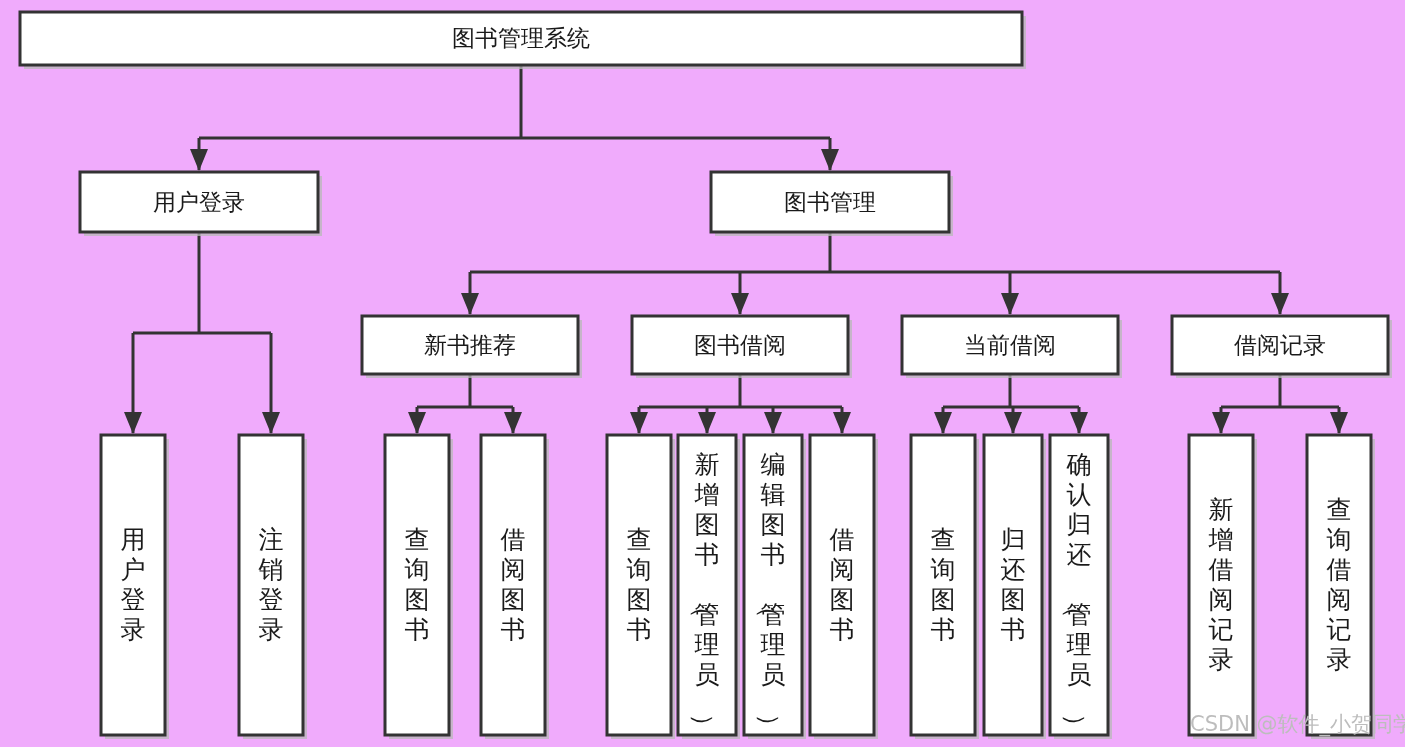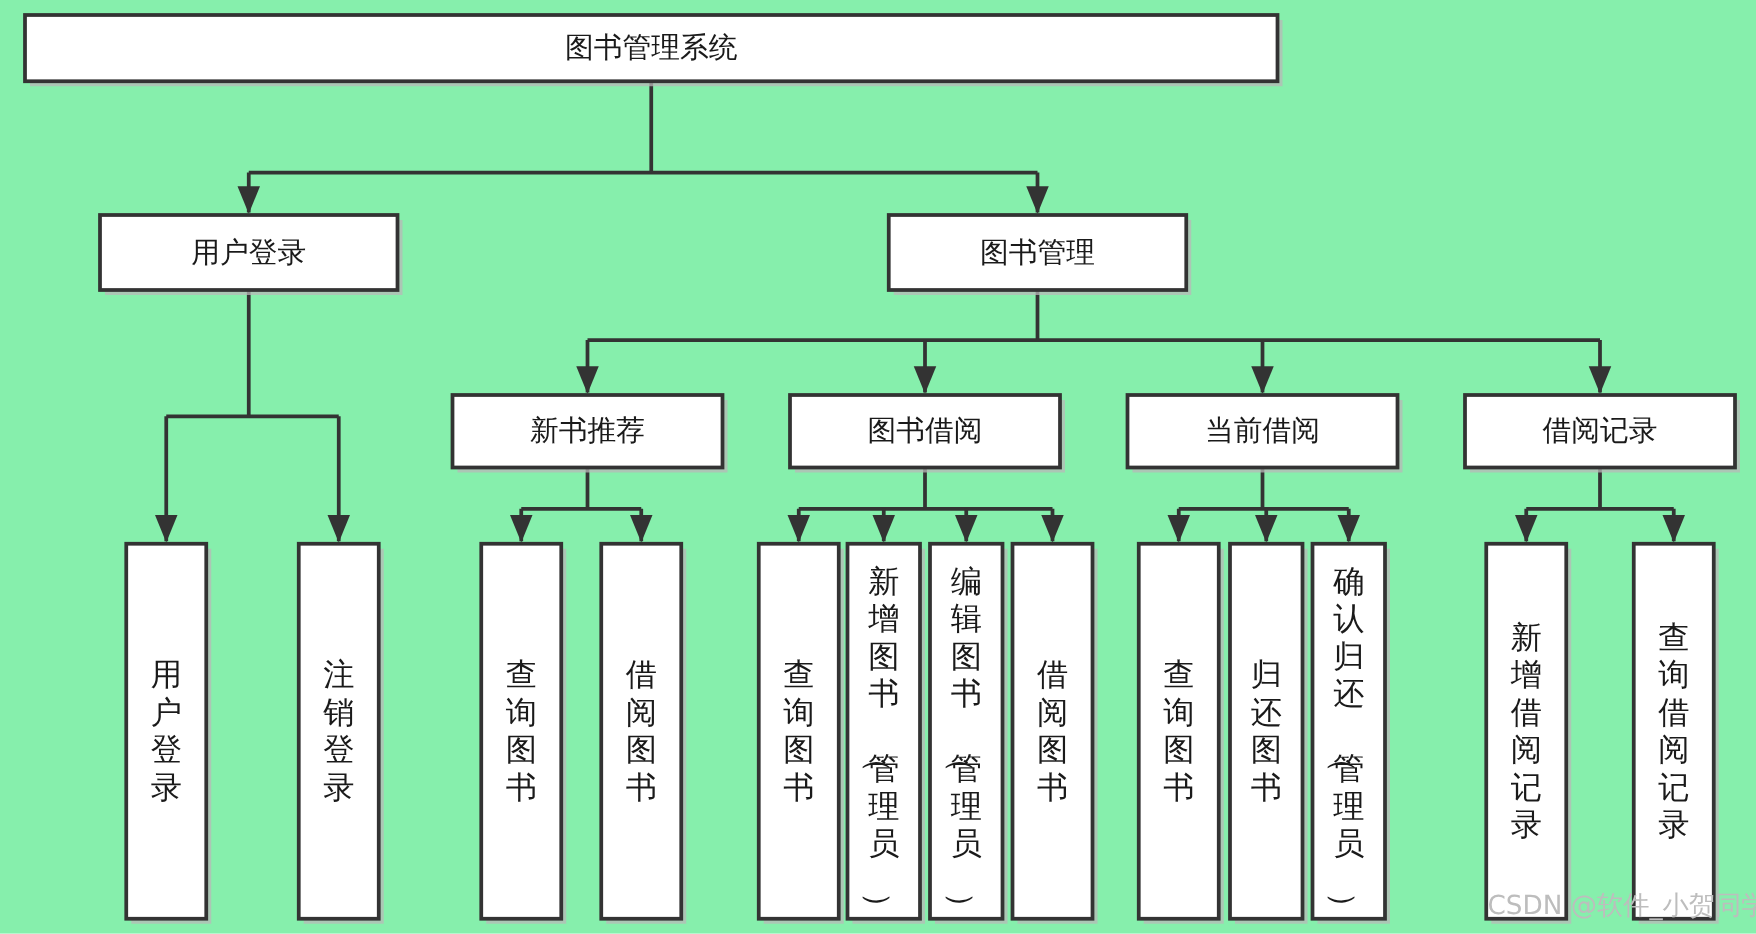--- a/index.html
+++ b/index.html
@@ -11,21 +11,21 @@
   body {
     width: 1405px;
     height: 747px;
     font-family: "DejaVu Sans", "Liberation Sans", sans-serif;
     overflow: hidden;
   }
   #diagram-root {
     position: relative;
     width: 1405px;
     height: 747px;
-    background: #86efac;
+    background: #f0abfc;
   }
   svg#tree-svg {
     position: absolute;
     top: 0;
     left: 0;
     width: 1405px;
     height: 747px;
     display: block;
   }
   .node-box {

